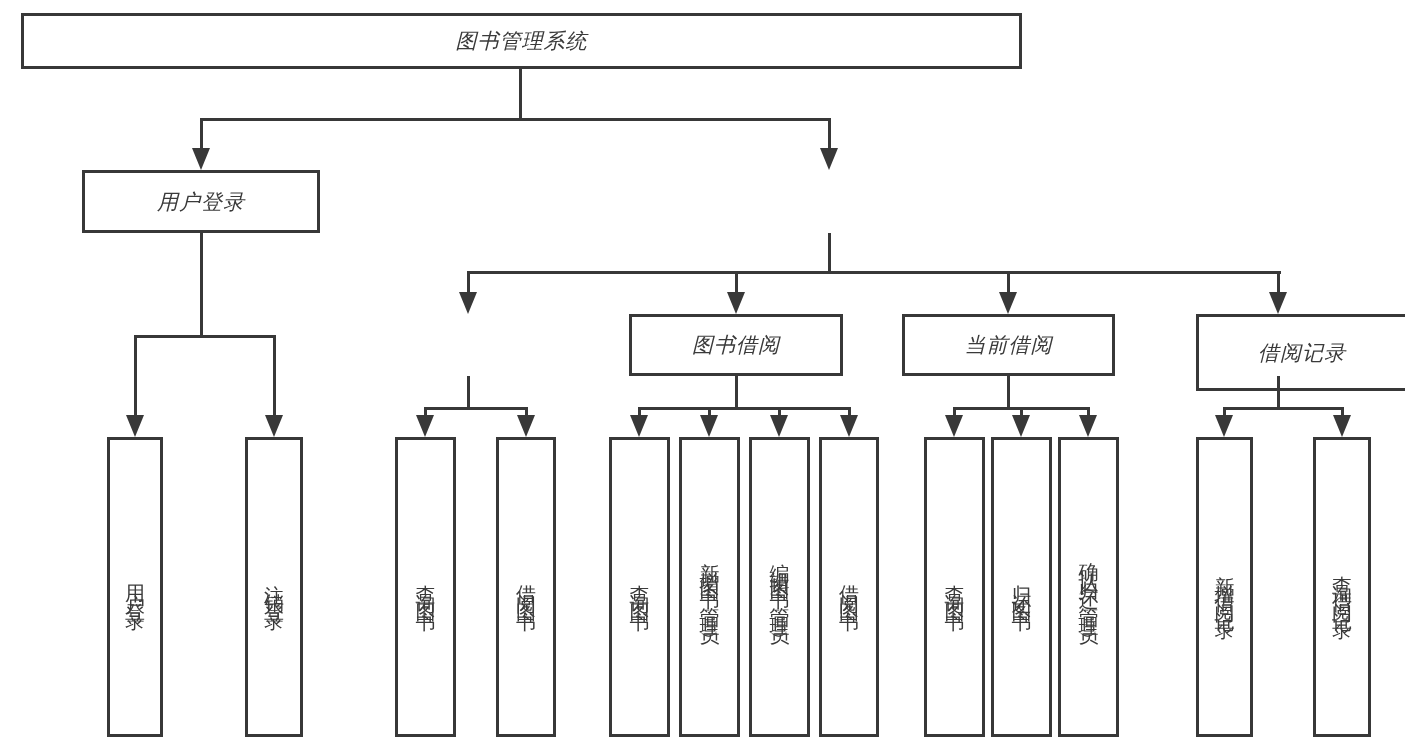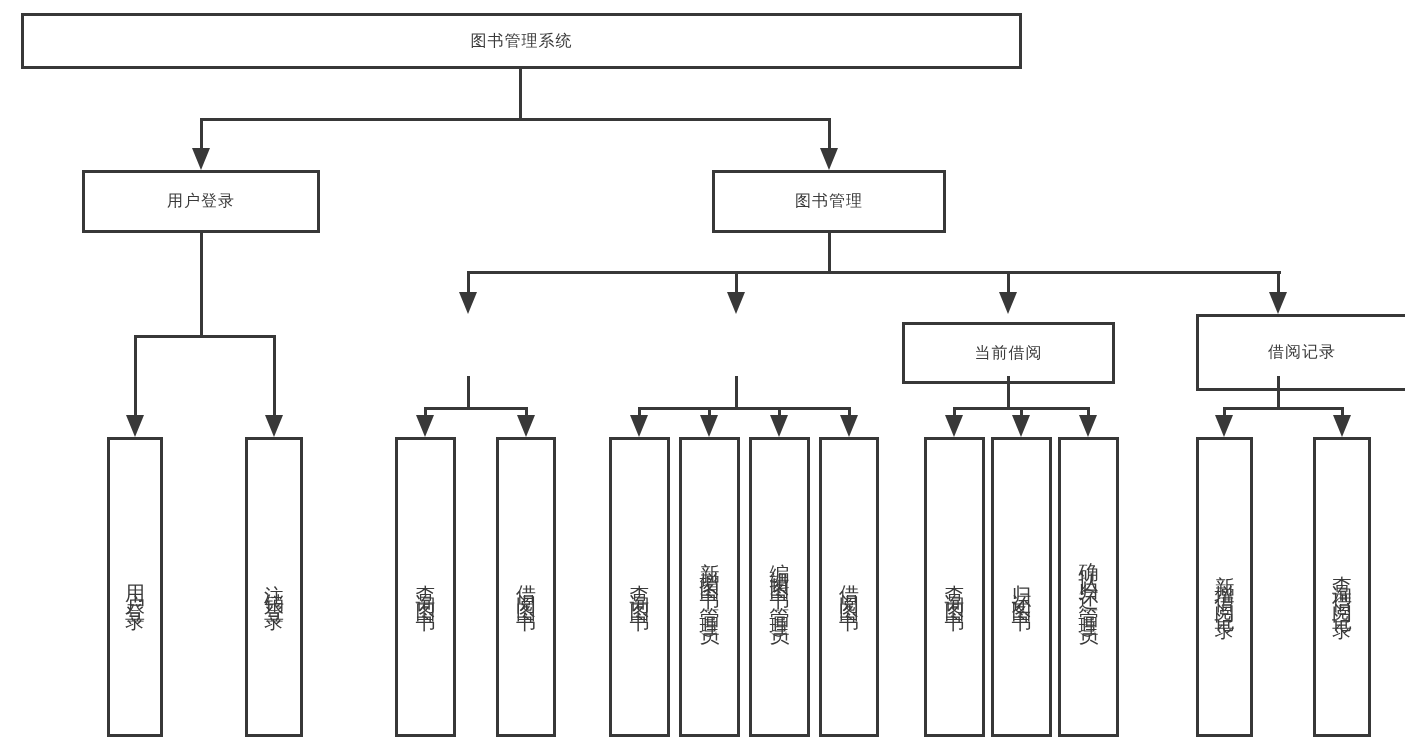--- a/index.html
+++ b/index.html
@@ -7,21 +7,21 @@
   .canvas {
     position:relative; width:1405px; height:747px;
     background:#ffffff; overflow:hidden;
   }
   .box {
     position:absolute; box-sizing:border-box;
     border:3px solid #383838; background:#ffffff;
     display:flex; align-items:center; justify-content:center;
     color:#3a3a3a;
   }
-  .box.h { font-size:16px; letter-spacing:1px; white-space:nowrap; }
+  .box.h { font-size:21px; letter-spacing:1px; white-space:nowrap;font-style:italic; }
   .box.v span {
     writing-mode:vertical-lr; text-orientation:mixed;
     font-size:20px; letter-spacing:9px; line-height:1.05;
     color:#3a3a3a;
   }
   .line { position:absolute; background:#383838; }
   .arrow {
     position:absolute; width:0; height:0;
     border-left:9px solid transparent; border-right:9px solid transparent;
     border-top:22px solid #383838;
@@ -32,23 +32,23 @@
   }
 </style>
 </head>
 <body>
 
 <div class="canvas">
 
   <div class="box h" style="left:21px;top:13px;width:1001px;height:56px">图书管理系统</div>
 
   <div class="box h" style="left:82px;top:170px;width:238px;height:63px">用户登录</div>
-  <div class="box h" style="left:712px;top:170px;width:234px;height:63px">图书管理</div>
 
-  <div class="box h" style="left:902px;top:322px;width:213px;height:62px">当前借阅</div>
+  <div class="box h" style="left:629px;top:314px;width:214px;height:62px">图书借阅</div>
+  <div class="box h" style="left:902px;top:314px;width:213px;height:62px">当前借阅</div>
   <div class="box h" style="left:1196px;top:314px;width:212px;height:77px">借阅记录</div>
 
   <div class="box v" style="left:107px;top:437px;width:56px;height:300px">
     <span>用户登录</span>
   </div>
   <div class="box v" style="left:245px;top:437px;width:58px;height:300px">
     <span>注销登录</span>
   </div>
 
   <div class="box v" style="left:395px;top:437px;width:61px;height:300px">

